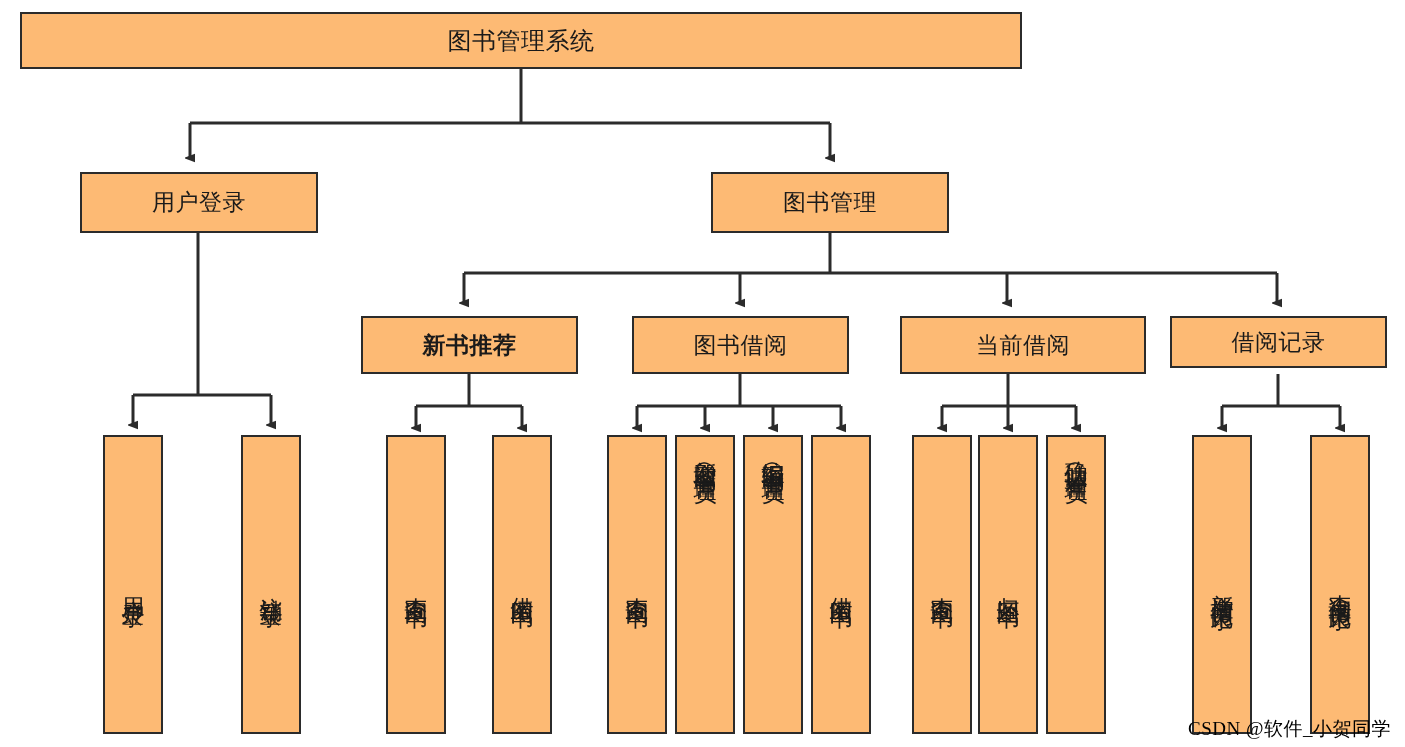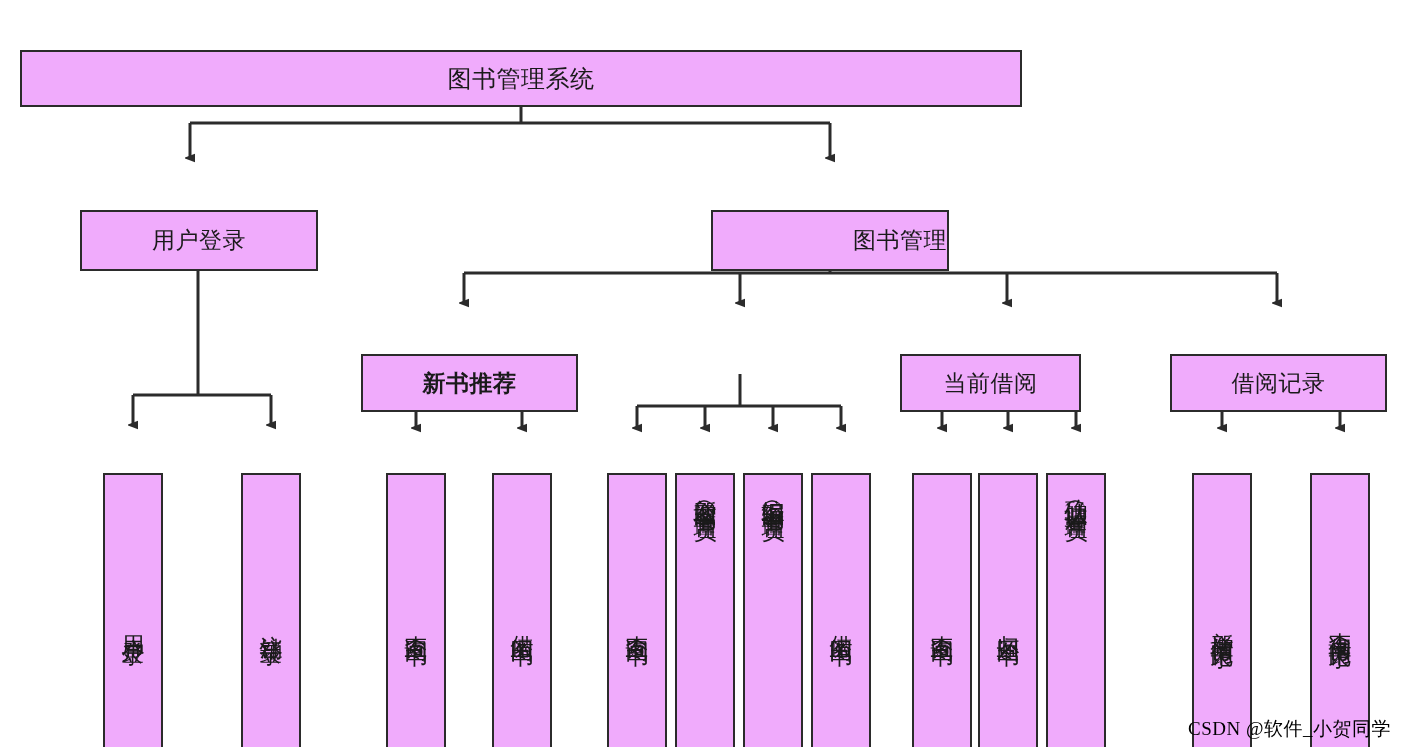--- a/index.html
+++ b/index.html
@@ -22,26 +22,25 @@
     left: 0;
     top: 0;
     width: 1405px;
     height: 747px;
     pointer-events: none;
   }
   .node {
     position: absolute;
     box-sizing: border-box;
     border: 2px solid #2b2b2b;
-    background: #f0abfc;
+    background: #fdba74;
     display: flex;
     align-items: center;
     justify-content: center;
     color: #1a1a1a;
-    margin-top: 38px;
   }
   .node .lbl {
     display: block;
     text-align: center;
     line-height: 1.08;
     letter-spacing: 0.5px;
   }
   
   .node.h .lbl {
     font-size: 23px;
@@ -135,31 +134,34 @@
     </g>
   </svg>
 
   <div class="node h root" style="left:20px; top:12px; width:1002px; height:57px;">
     <span class="lbl">图书管理系统</span>
   </div>
 
   <div class="node h" style="left:80px; top:172px; width:238px; height:61px;">
     <span class="lbl">用户登录</span>
   </div>
-  <div class="node h" style="left:711px; top:172px; width:238px; height:61px;justify-content:flex-end;">
+  <div class="node h" style="left:711px; top:172px; width:238px; height:61px;">
     <span class="lbl">图书管理</span>
   </div>
 
   <div class="node h" style="left:361px; top:316px; width:217px; height:58px;font-weight:bold;">
     <span class="lbl">新书推荐</span>
   </div>
-  <div class="node h" style="left:900px; top:316px; width:181px; height:58px;justify-content:center;">
+  <div class="node h" style="left:632px; top:316px; width:217px; height:58px;">
+    <span class="lbl">图书借阅</span>
+  </div>
+  <div class="node h" style="left:900px; top:316px; width:246px; height:58px;justify-content:center;">
     <span class="lbl">当前借阅</span>
   </div>
-  <div class="node h" style="left:1170px; top:316px; width:217px; height:58px;">
+  <div class="node h" style="left:1170px; top:316px; width:217px; height:52px;">
     <span class="lbl">借阅记录</span>
   </div>
 
   <div class="node v mid" style="left:103px; top:435px; width:60px; height:299px;">
     <span class="lbl">用户登录</span>
   </div>
   <div class="node v mid" style="left:241px; top:435px; width:60px; height:299px;">
     <span class="lbl">注销登录</span>
   </div>
 

